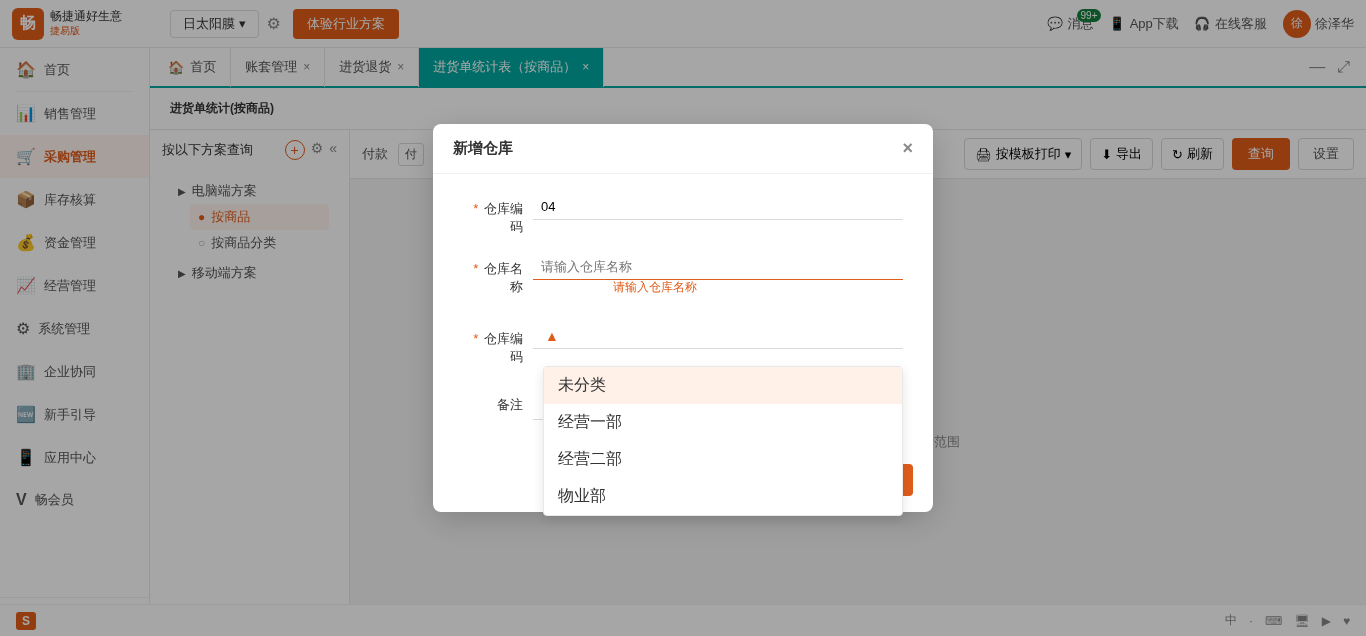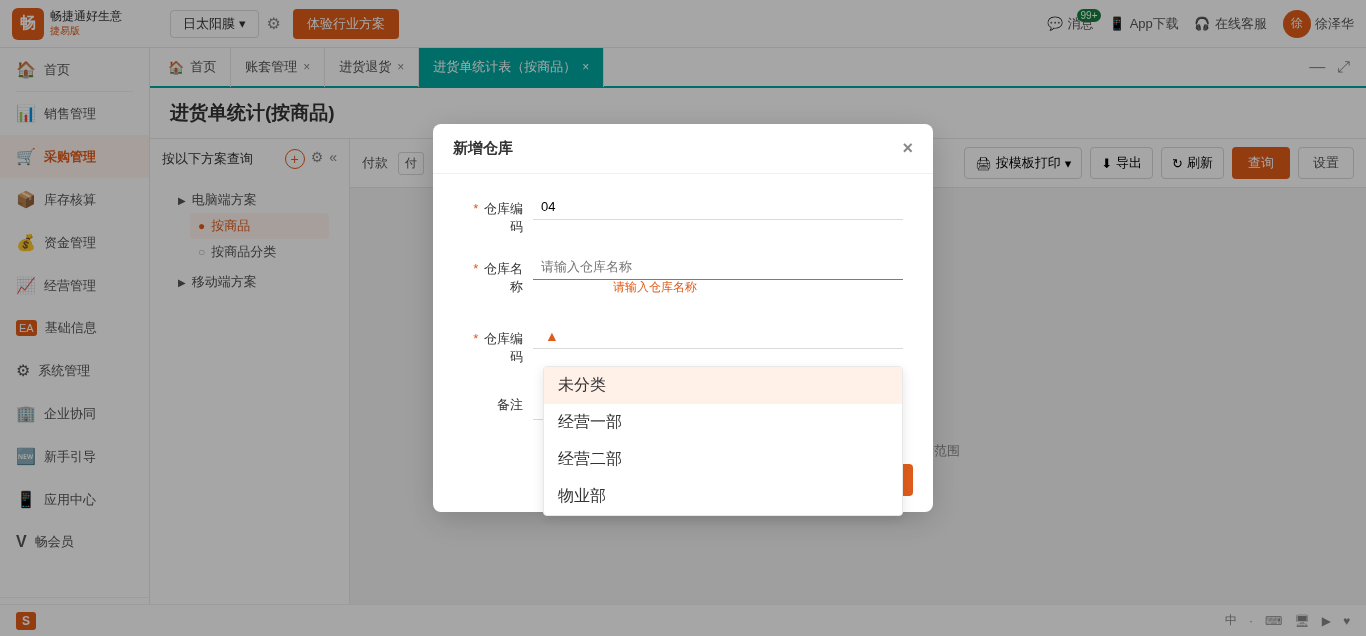--- a/index.html
+++ b/index.html
@@ -122,21 +122,21 @@
       position: fixed;
       top: 88px; left: 150px; right: 0; bottom: 0;
       background: #f5f5f5;
       overflow: auto;
     }
     .page-header {
       background: #fff;
       padding: 12px 20px 0;
       border-bottom: 1px solid #e8e8e8;
     }
-    .page-title { font-size: 19px; font-weight: bold; color: #333; padding-bottom: 12px; }
+    .page-title { font-size: 12px; font-weight: bold; color: #333; padding-bottom: 12px; }
     .btn-add { color: #e05c1a; border: 1px solid #e05c1a; border-radius: 50%; width: 20px; height: 20px; display: flex; align-items: center; justify-content: center; cursor: pointer; font-size: 14px; }
     .btn-setting { color: #888; font-size: 14px; cursor: pointer; }
     .btn-collapse { color: #888; font-size: 14px; cursor: pointer; }
 
     .filter-tree { padding: 8px 20px; background: #fff; }
     .tree-item { padding: 4px 8px; cursor: pointer; color: #555; display: flex; align-items: center; gap: 6px; }
     .tree-item .arrow { font-size: 10px; }
     .tree-sub { padding-left: 20px; }
     .tree-sub-item { padding: 4px 8px; cursor: pointer; color: #555; display: flex; align-items: center; gap: 6px; border-radius: 4px; }
     .tree-sub-item.active { background: #fff5f0; color: #e05c1a; }
@@ -300,24 +300,20 @@
     <span class="sidebar-icon">📦</span>
     <span>库存核算</span>
   </div>
   <div class="sidebar-item">
     <span class="sidebar-icon">💰</span>
     <span>资金管理</span>
   </div>
   <div class="sidebar-item">
     <span class="sidebar-icon">📈</span>
     <span>经营管理</span>
-  </div>
-  <div class="sidebar-item">
-    <span class="sidebar-icon" style="font-size:11px;background:#e05c1a;color:white;border-radius:3px;padding:2px 3px;">EA</span>
-    <span>基础信息</span>
   </div>
   <div class="sidebar-item">
     <span class="sidebar-icon">⚙</span>
     <span>系统管理</span>
   </div>
   <div class="sidebar-item">
     <span class="sidebar-icon">🏢</span>
     <span>企业协同</span>
   </div>
   <div class="sidebar-item">

